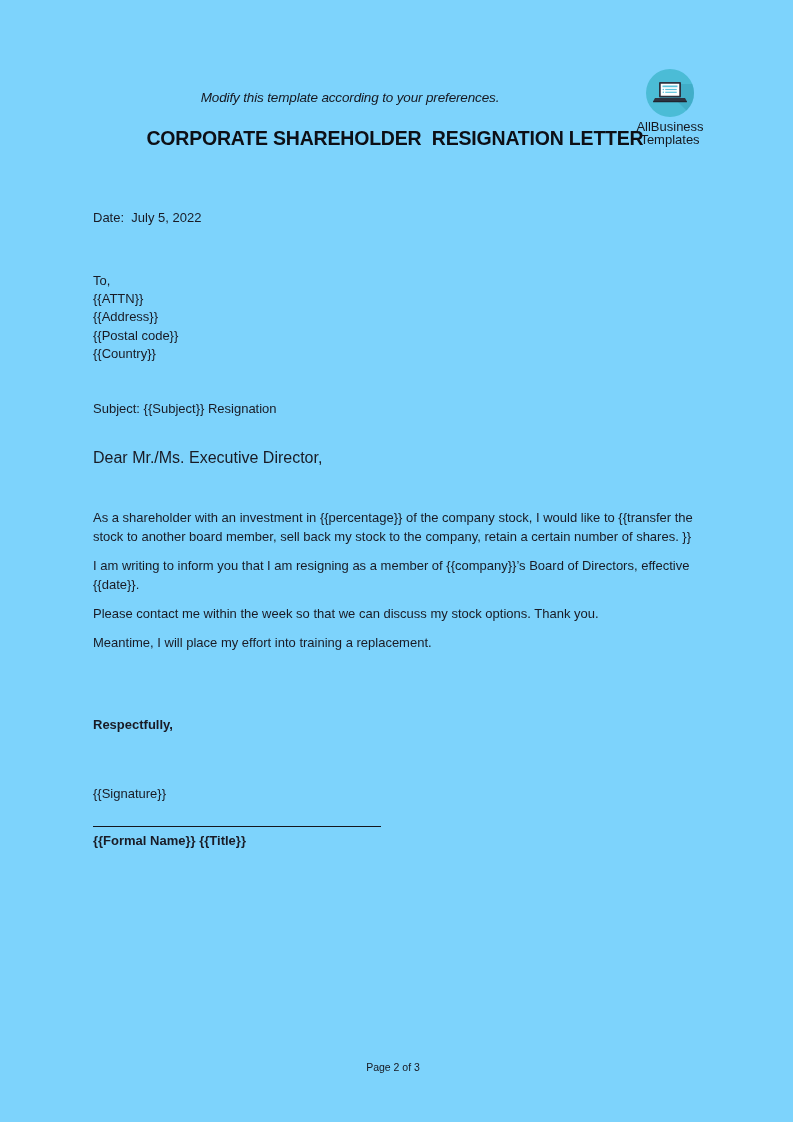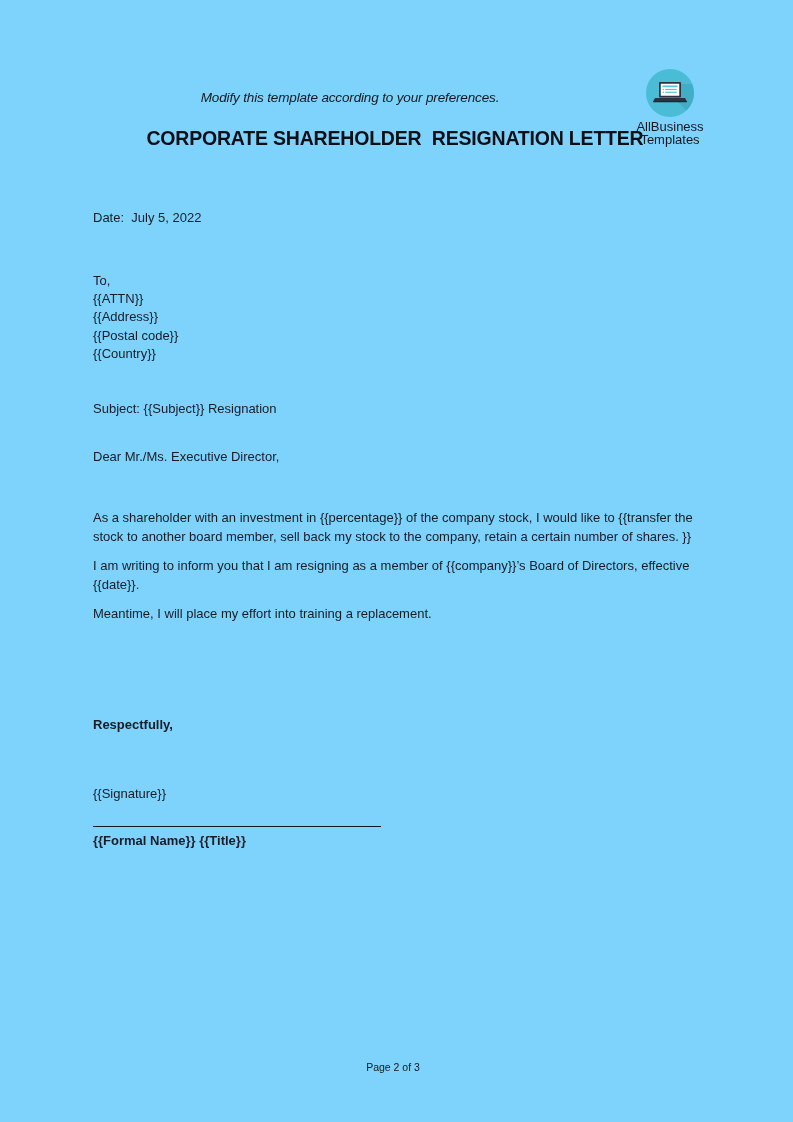--- a/index.html
+++ b/index.html
@@ -96,21 +96,21 @@
     left: 93px;
     top: 401px;
     font-size: 13px;
     white-space: pre;
   }
 
   .salutation {
     position: absolute;
     left: 93px;
     top: 449px;
-    font-size: 13px;
+    font-size: 16px;
     white-space: pre;
   }
 
   .body-paragraphs {
     position: absolute;
     left: 93px;
     top: 508px;
     width: 606px;
     font-size: 13px;
     line-height: 19px;
@@ -215,20 +215,21 @@
     <div>{{Country}}</div>
   </div>
 
   <div class="subject-line">Subject: {{Subject}} Resignation</div>
 
   <div class="salutation">Dear Mr./Ms. Executive Director,</div>
 
   <div class="body-paragraphs">
     <p>As a shareholder with an investment in {{percentage}}  of the company stock, I would like to {{transfer the stock to another board member, sell back my stock to the company, retain a certain number of shares. }}</p>
     <p>I am writing to inform you that I am resigning as a member of  {{company}}’s Board of Directors, effective  {{date}}.</p>
+    <p>Please contact me within the week so that we can discuss my stock options. Thank you.</p>
     <p>Meantime, I will place my effort into training a replacement.</p>
   </div>
 
   <div class="closing">Respectfully,</div>
 
   <div class="signature-placeholder">{{Signature}}</div>
 
   <div class="sig-rule"></div>
 
   <div class="signer-line">{{Formal Name}} {{Title}}</div>

